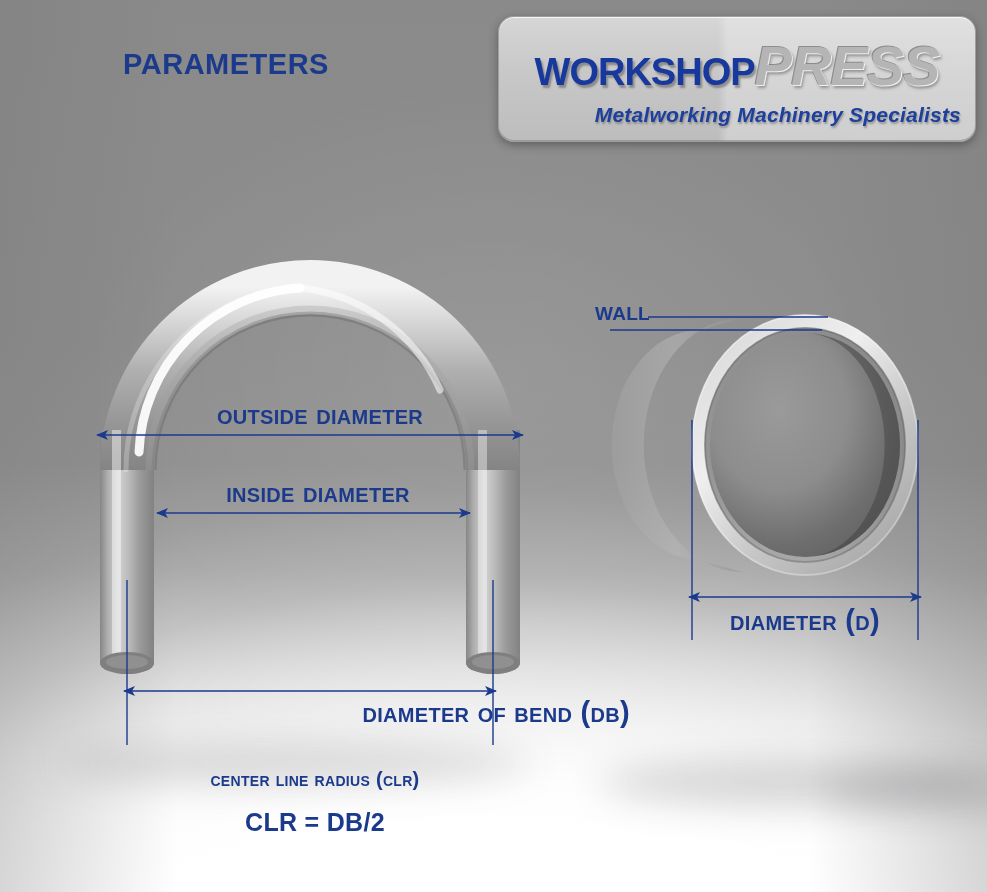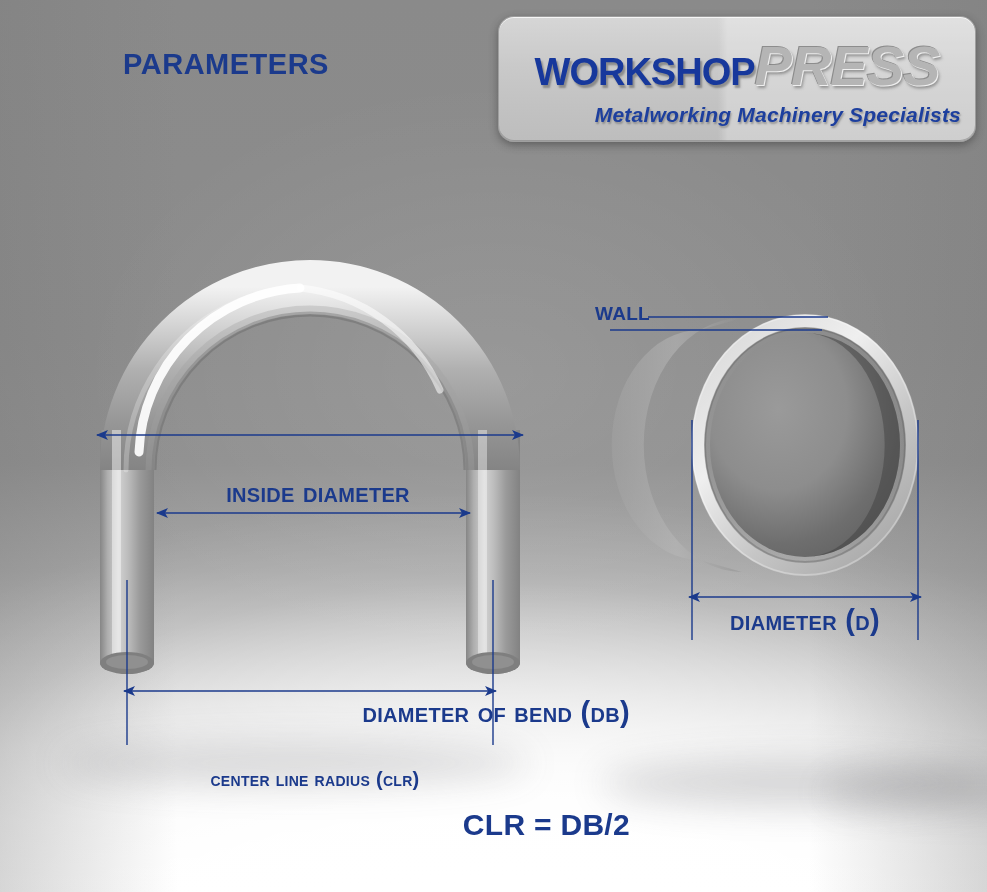--- a/index.html
+++ b/index.html
@@ -120,21 +120,21 @@
     font-weight: bold;
     font-variant: small-caps;
     text-transform: lowercase;
     white-space: nowrap;
     letter-spacing: .3px;
   }
   #label-outside-diameter { left: 0px;   top: 398px; width: 640px; text-align: center; font-size: 29px; }
   #label-inside-diameter  { left: 0px;   top: 476px; width: 636px; text-align: center; font-size: 29px; }
   #label-diameter-of-bend { left: 0px;   top: 696px; width: 630px; text-align: right; font-size: 29px; }
   #label-clr              { left: 0px;   top: 768px; width: 630px; text-align: center; font-size: 20px; }
-  #label-clr-formula      { left: 0px;   top: 808px; width: 630px; text-align: right; font-size: 30px;
+  #label-clr-formula      { left: 0px;   top: 808px; width: 630px; text-align: center; font-size: 25px;
                             font-variant: normal; text-transform: none; }
   #label-wall             { left: 440px; top: 282px; width: 210px; text-align: right; font-size: 27px; margin-top: 14px; }
   #label-thickness        { left: 400px; top: 324px; width: 282px; text-align: right; font-size: 27px; }
   #label-diameter-d       { left: 610px; top: 604px; width: 390px; text-align: center; font-size: 29px; }
 </style>
 </head>
 <body>
 
 <div id="stage">
 
@@ -270,20 +270,21 @@
       <line x1="610" y1="330" x2="822" y2="330" stroke="#1b3a8c" stroke-width="1.3"></line>
     </g>
 
     <g>
       <line x1="692" y1="420" x2="692" y2="640" stroke="#1b3a8c" stroke-width="1.4"></line>
       <line x1="918" y1="420" x2="918" y2="640" stroke="#1b3a8c" stroke-width="1.4"></line>
       <line x1="689" y1="597" x2="921" y2="597" stroke="#1b3a8c" stroke-width="1.6" marker-start="url(#arrowStart)" marker-end="url(#arrowEnd)"></line>
     </g>
   </svg>
 
+  <div class="dim-label" id="label-outside-diameter">Outside Diameter</div>
   <div class="dim-label" id="label-inside-diameter">Inside Diameter</div>
   <div class="dim-label" id="label-diameter-of-bend">Diameter of Bend (DB)</div>
   <div class="dim-label" id="label-clr">Center Line Radius (CLR)</div>
   <div class="dim-label" id="label-clr-formula">CLR = DB/2</div>
 
   <div class="dim-label" id="label-wall">Wall</div>
   <div class="dim-label" id="label-diameter-d">Diameter (D)</div>
 
 </div>
 

